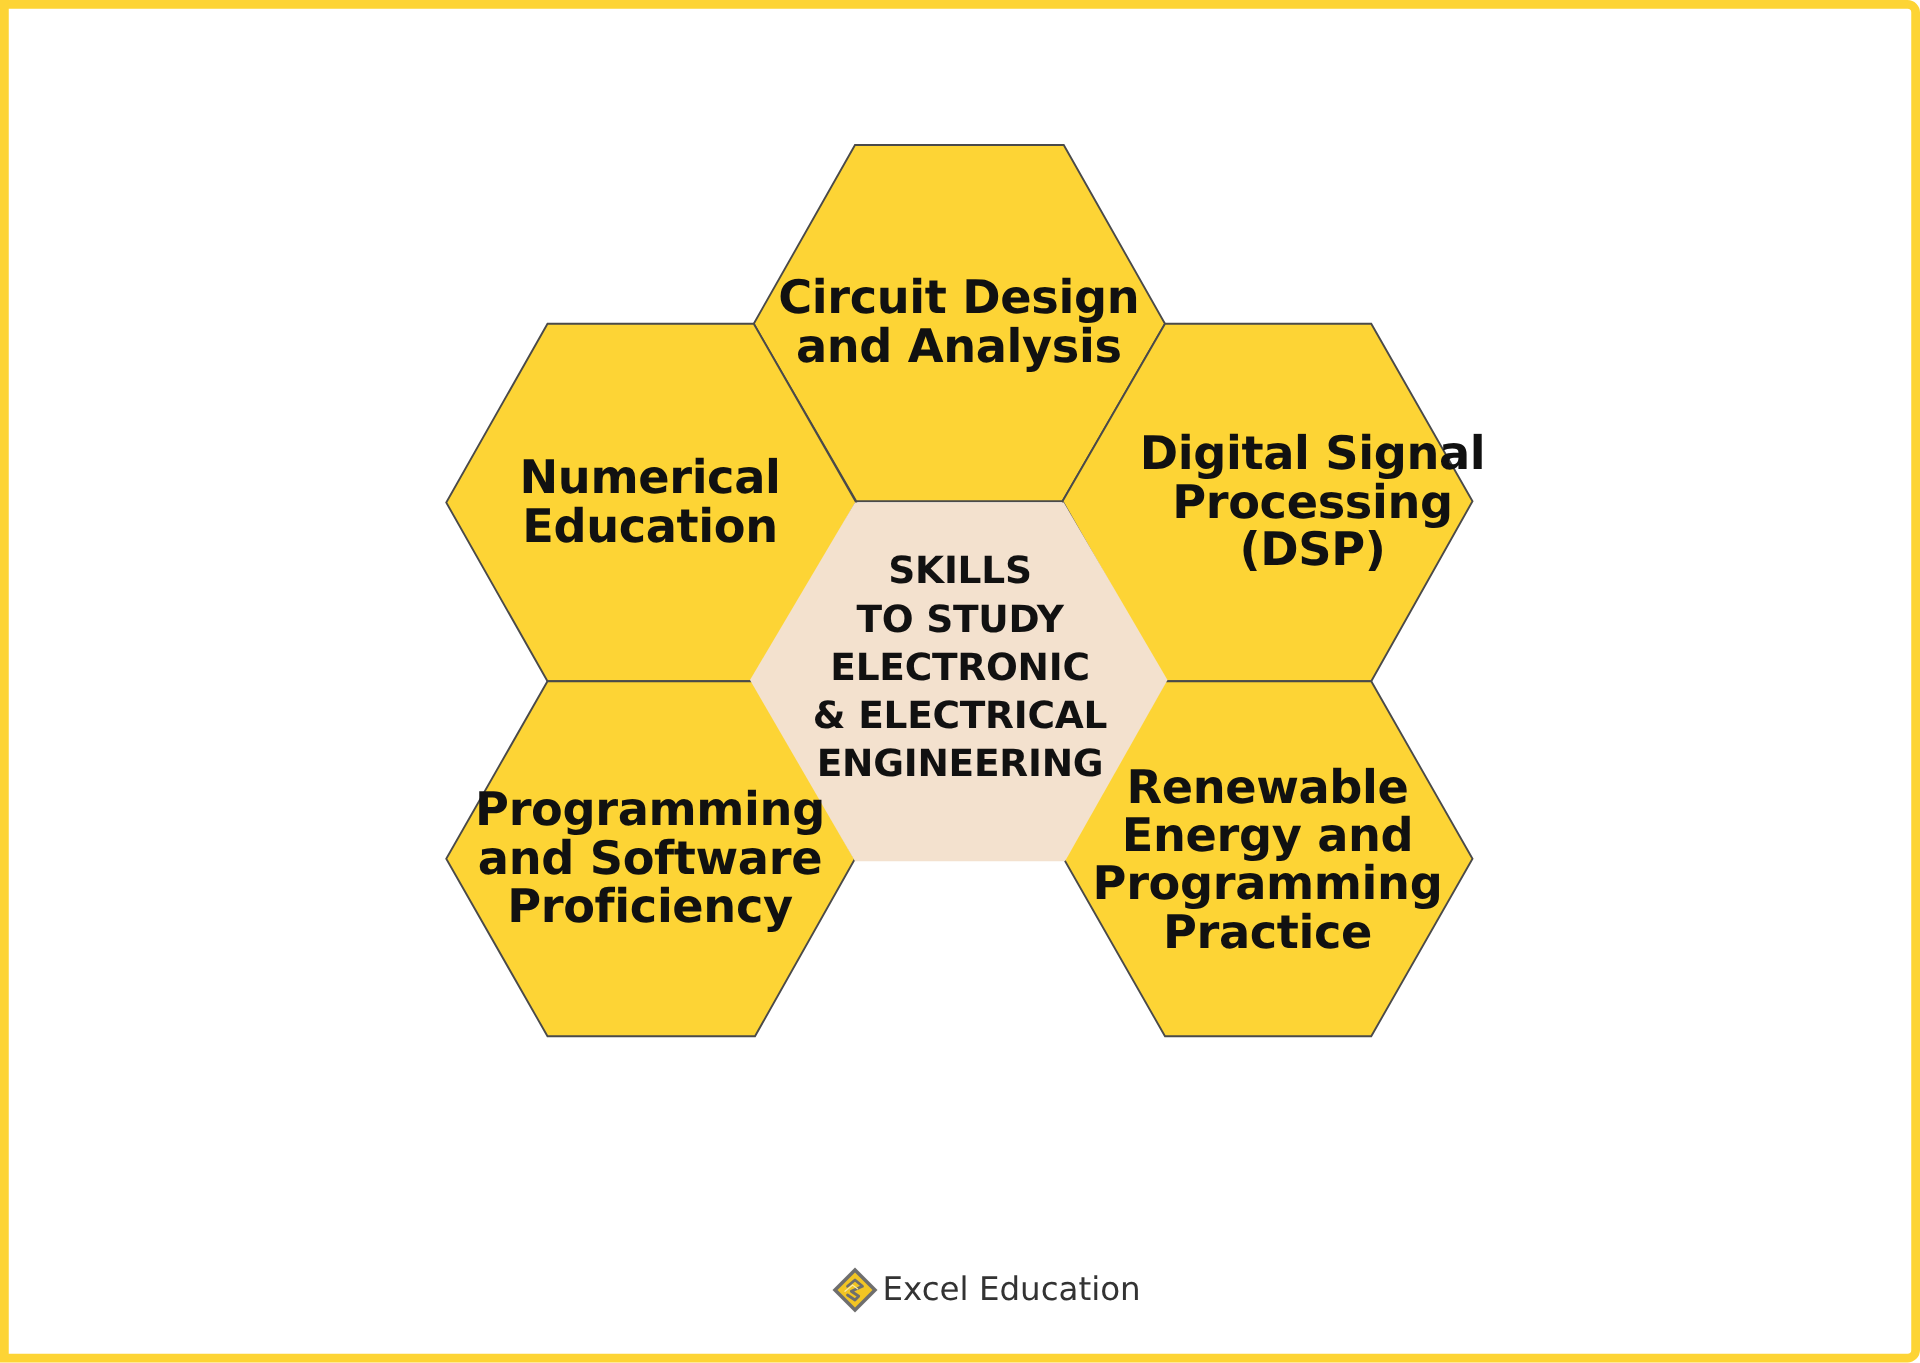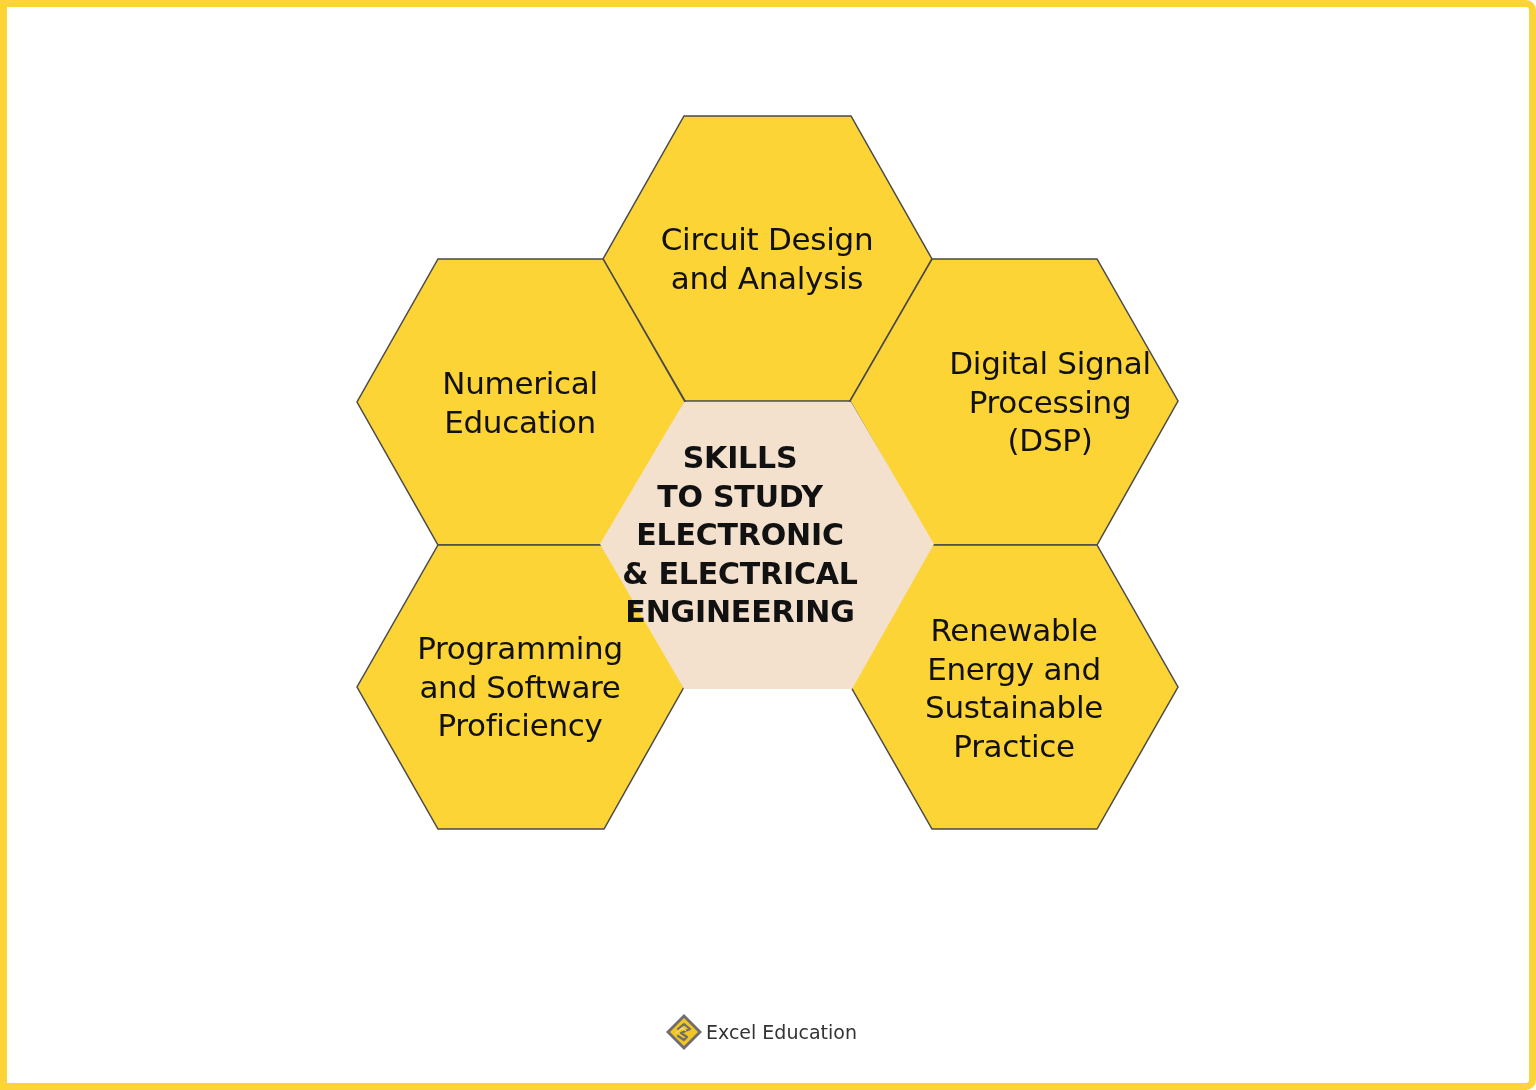--- a/index.html
+++ b/index.html
@@ -29,23 +29,23 @@
       position: absolute;
       left: 0;
       top: 0;
       width: 1536px;
       height: 1090px;
     }
     .hex-label {
       position: absolute;
       text-align: center;
       color: #111111;
-      font-size: 31px;
+      font-size: 37px;
       line-height: 38.5px;
-      font-weight: 400;
+      font-weight: 700;
       white-space: pre-line;
       letter-spacing: -0.3px;
       transform: translate(-50%, -50%);
     }
     .hex-label.center {
       font-weight: bold;
       font-size: 30px;
       line-height: 38.5px;
       letter-spacing: -0.2px;
     }
@@ -58,21 +58,21 @@
       height: 40px;
     }
     .logo-mark {
       width: 40px;
       height: 40px;
       display: block;
     }
     .logo-text {
       margin-left: 2px;
       font-family: "DejaVu Sans", "Liberation Sans", sans-serif;
-      font-size: 19px;
+      font-size: 26px;
       color: #333333;
       letter-spacing: 0px;
     }
   </style>
 </head>
 <body>
 
 <div class="frame"></div>
 
 <svg class="hex-layer" viewBox="0 0 1536 1090">
@@ -99,24 +99,24 @@
 <div class="hex-label" style="left:1050px; top:402px;">Digital Signal
 Processing
 (DSP)</div>
 
 <div class="hex-label" style="left:520px; top:687px;text-align:center;">Programming
 and Software
 Proficiency</div>
 
 <div class="hex-label" style="left:1014px; top:688px;">Renewable
 Energy and
-Sustainable
+Programming
 Practice</div>
 
-<div class="hex-label center" style="left:740px; top:535px;">SKILLS
+<div class="hex-label center" style="left:768px; top:535px;">SKILLS
 TO STUDY
 ELECTRONIC
 &amp; ELECTRICAL
 ENGINEERING</div>
 
 <div class="logo">
   <svg class="logo-mark" viewBox="0 0 40 40">
     <polygon points="20,2 38,20 20,38 2,20" fill="#6E6E6E"></polygon>
     <polygon points="20,6 34,20 20,34 6,20" fill="#F2C523"></polygon>
     <polyline points="14,17 20,12 26,17 17,21 23,25 20,28 14,24" fill="none" stroke="#6E6E6E" stroke-width="2.2" stroke-linejoin="round" stroke-linecap="round"></polyline>

